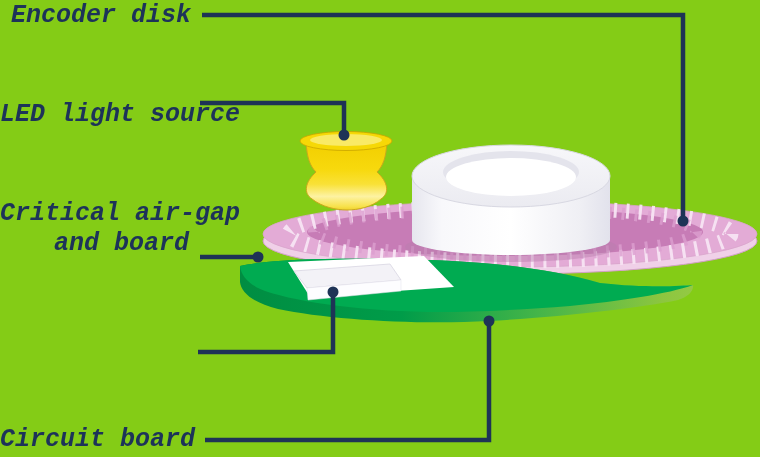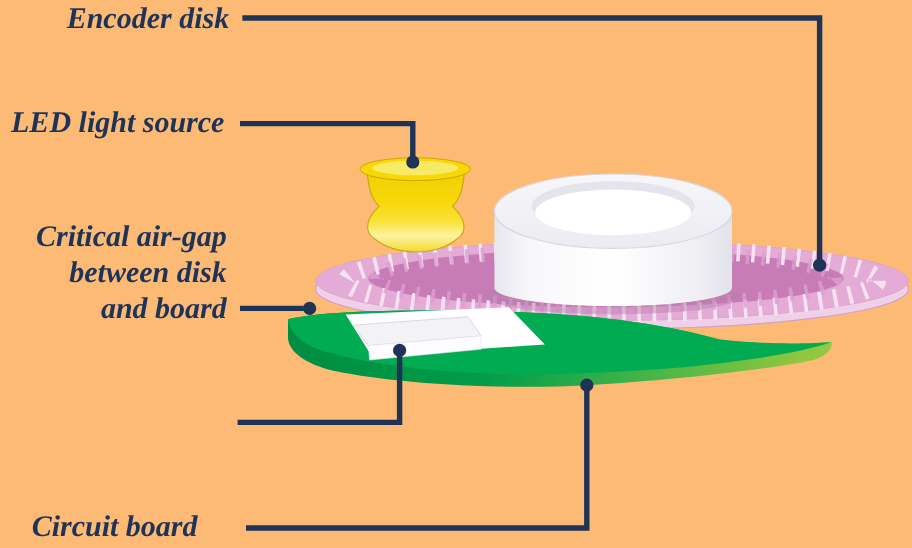--- a/index.html
+++ b/index.html
@@ -1,28 +1,28 @@
 <!DOCTYPE html>
 <html><head>
 <meta charset="utf-8">
 <style>
   html,body{margin:0;padding:0;background:#ffffff;}
   .stage{
-    position:relative;width:760px;height:457px;background:#fdba74;
-    font-family:Liberation Serif, serif;overflow:hidden;
+    position:relative;width:760px;height:457px;background:#84cc16;
+    font-family:Liberation Mono, monospace;overflow:hidden;
   }
   .stage svg{position:absolute;left:0;top:0;}
   .lbl{
     position:absolute;left:0;text-align:right;
     font-style:italic;font-weight:700;font-size:25px;line-height:28px;
     color:#1d3359;letter-spacing:0px;white-space:nowrap;
   }
-  .lbl.multi{line-height:30px;}
+  .lbl.multi{line-height:30px;margin-top:16px;}
   #lbl-encoder{top:2px;width:191px;}
-  #lbl-led{top:89px;width:187px;}
+  #lbl-led{top:101px;width:187px;}
   #lbl-airgap{top:183px;width:189px;}
   #lbl-sensor{top:338px;width:186px;}
   #lbl-circuit{top:426px;width:191px;text-align:center;}
 </style>
 </head>
 <body>
 
 <div class="stage">
 
   <svg width="760" height="457" viewBox="0 0 760 457">
@@ -106,20 +106,19 @@
       <circle cx="489" cy="321" r="5.5" fill="#1e3356"></circle>
     </g>
   </svg>
 
   <div class="lbl" id="lbl-encoder">Encoder disk</div>
 
   <div class="lbl" id="lbl-led">LED light source</div>
 
   <div class="lbl multi" id="lbl-airgap">
     <div>Critical air-gap</div>
-    <div>between disk</div>
     <div>and board</div>
   </div>
 
 
   <div class="lbl" id="lbl-circuit">Circuit board</div>
 
 </div>
 
 </body></html>

